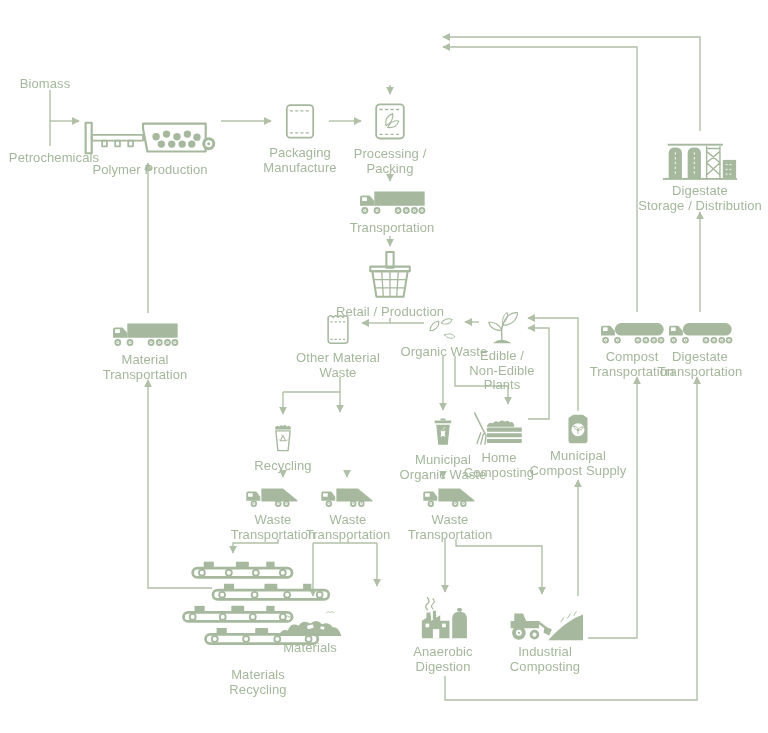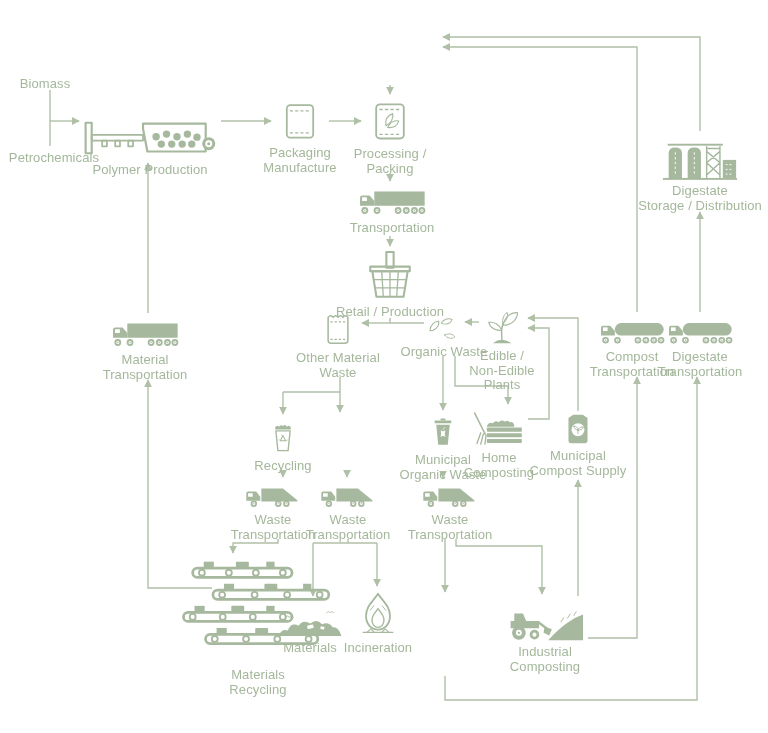--- a/index.html
+++ b/index.html
@@ -471,31 +471,37 @@
           <svg viewBox="0 0 170 90" width="66" height="36">
     <path d="M4 86 Q12 66 28 72 Q36 50 56 60 Q66 42 86 54 Q102 40 116 56 Q132 48 144 64 Q158 62 166 86 Z" fill="#a6b89d"></path>
     <rect x="78" y="58" width="16" height="9" rx="2" fill="#fff" transform="rotate(-12 86 62)"></rect>
     <rect x="112" y="62" width="10" height="7" fill="#fff" transform="rotate(14 117 65)"></rect>
     <path d="M22 38 q5 -7 10 0 q5 -7 10 0" stroke="#a6b89d" stroke-width="2.5" fill="none" stroke-linecap="round" stroke-linejoin="round"></path>
     <path d="M128 26 q4 -6 9 0 q4 -6 9 0" stroke="#a6b89d" stroke-width="2" fill="none" stroke-linecap="round" stroke-linejoin="round"></path>
           </svg>
         </div>
         <div class="label">Materials</div>
       </div>
-      <div class="node" style="left: 333px; top: 590px; width: 90px;">
-        <div class="icon">
-          <svg viewBox="0 0 100 100" width="46" height="48">
-    <path d="M50 6 C40 22 24 32 24 54 C24 72 35 84 50 84 C65 84 76 72 76 54 C76 32 60 22 50 6 Z" stroke="#a6b89d" stroke-width="4" fill="none" stroke-linecap="round" stroke-linejoin="round"></path>
-    <path d="M50 38 C44 48 37 53 37 63 C37 73 43 79 50 79 C57 79 63 73 63 63 C63 53 56 48 50 38 Z" stroke="#a6b89d" stroke-width="3" fill="none" stroke-linecap="round" stroke-linejoin="round"></path>
-    <path d="M33 42 l8 -10 M67 42 l-8 -10" stroke="#a6b89d" stroke-width="2" fill="none" stroke-linecap="round" stroke-linejoin="round"></path>
-    <path d="M18 90 H82" stroke="#a6b89d" stroke-width="3" fill="none" stroke-linecap="round" stroke-linejoin="round"></path>
-    <path d="M26 90 l8 -7 M74 90 l-8 -7 M42 90 l-6 -6 M58 90 l6 -6" stroke="#a6b89d" stroke-width="2.5" fill="none" stroke-linecap="round" stroke-linejoin="round"></path>
-          </svg>
-        </div>
-        <div class="label">Incineration</div>
+      <div class="node" style="left: 398px; top: 596px; width: 90px;">
+        <div class="icon">
+          <svg viewBox="0 0 120 100" width="56" height="46">
+    <path d="M26 30 q-7 -7 0 -13 q7 -6 0 -13" stroke="#a6b89d" stroke-width="3" fill="none" stroke-linecap="round" stroke-linejoin="round"></path>
+    <path d="M38 28 q-6 -6 0 -11 q6 -5 0 -11" stroke="#a6b89d" stroke-width="2.5" fill="none" stroke-linecap="round" stroke-linejoin="round"></path>
+    <rect x="24" y="36" width="9" height="14" fill="#a6b89d"></rect>
+    <rect x="38" y="32" width="7" height="18" fill="#a6b89d"></rect>
+    <path d="M14 92 V54 L34 42 V54 L54 42 V54 H74 V92 Z" fill="#a6b89d"></path>
+    <rect x="38" y="72" width="14" height="20" fill="#fff"></rect>
+    <rect x="22" y="60" width="8" height="8" fill="#fff"></rect>
+            <rect x="58" y="60" width="8" height="8" fill="#fff"></rect>
+    <path d="M80 92 V50 q0 -16 16 -16 q16 0 16 16 V92 Z" fill="#a6b89d"></path>
+    <rect x="91" y="26" width="10" height="8" rx="3" fill="#a6b89d"></rect>
+          </svg>
+        </div>
+        <div class="label">Anaerobic
+Digestion</div>
       </div>
       <div class="node" style="left: 497px; top: 598px; width: 96px;">
         <div class="icon">
           <svg viewBox="0 0 170 96" width="80" height="44">
     <path d="M92 92 H168 V36 Q150 42 134 54 Q114 68 92 92 Z" fill="#a6b89d"></path>
     <path d="M120 52 l6 -9 M134 44 l6 -9 M148 38 l5 -8" stroke="#a6b89d" stroke-width="2" fill="none" stroke-linecap="round" stroke-linejoin="round"></path>
     <path d="M10 66 H72 V50 H44 L37 34 H18 V50 H10 Z" fill="#a6b89d"></path>
     <path d="M72 54 L88 66" stroke="#a6b89d" stroke-width="5" fill="none" stroke-linecap="round" stroke-linejoin="round"></path>
     <path d="M84 62 l16 6 l-6 14 l-12 -6 Z" fill="#a6b89d"></path>
     <circle cx="28" cy="76" r="15" fill="#a6b89d"></circle>

